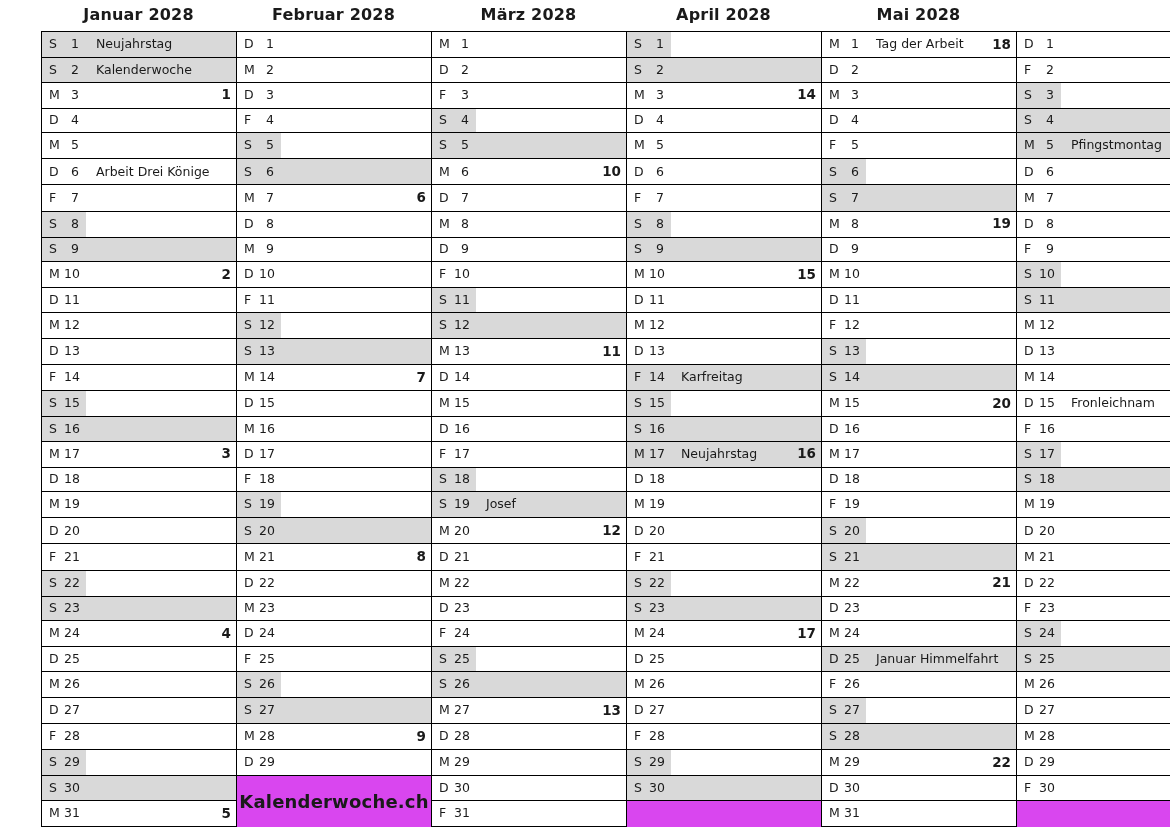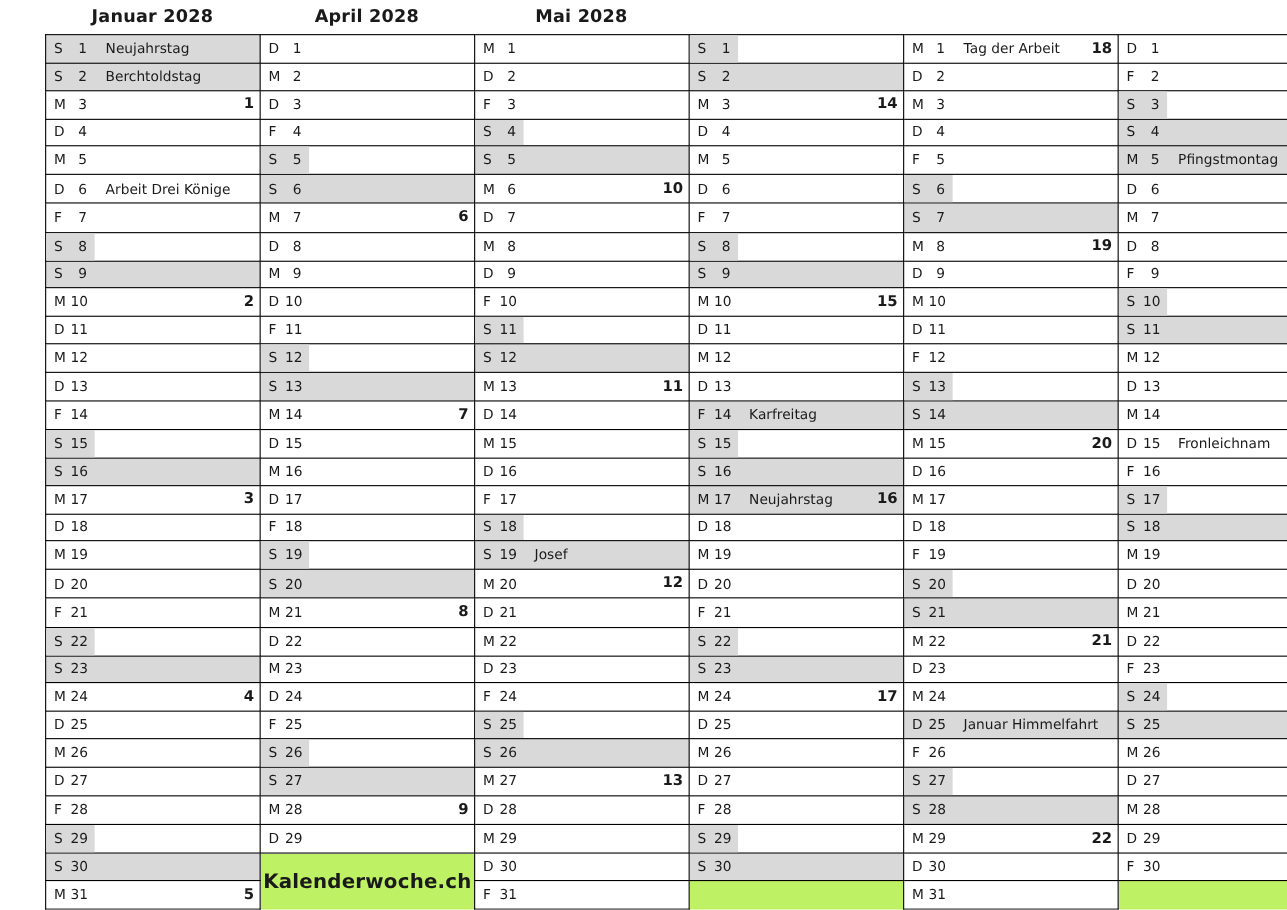--- a/index.html
+++ b/index.html
@@ -14,21 +14,21 @@
     width:195px;text-align:center;font-weight:bold;font-size:16px;
     line-height:30px;letter-spacing:0.2px;
   }
   table.grid{
     border-collapse:collapse;table-layout:fixed;
     width:1170px;height:796px;
   }
   table.grid td{
     padding:0;border:1px solid var(--border);overflow:hidden;vertical-align:middle;
   }
-  table.grid td.open{border:none;background:#bef264;}
+  table.grid td.open{border:none;background:#d946ef;}
   table.grid td.full{background:var(--shade);}
   .cell{
     display:flex;align-items:center;height:100%;
     font-size:12.5px;white-space:nowrap;line-height:1;
   }
   .dpair{
     display:flex;align-items:center;height:100%;
     flex:0 0 44px;width:44px;box-sizing:border-box;padding-left:7px;
   }
   td.sat .dpair{background:var(--shade);}
@@ -40,20 +40,22 @@
     display:flex;align-items:center;justify-content:center;height:100%;
     font-weight:bold;font-size:18px;letter-spacing:0.2px;
   }
 </style>
 </head>
 <body style="--shade: #d9d9d9; --border: #000000;">
 
 <div class="cal">
   <div class="month-headers">
       <div class="month-header">Januar 2028</div>
+      <div class="month-header">Februar 2028</div>
+      <div class="month-header">März 2028</div>
       <div class="month-header">April 2028</div>
       <div class="month-header">Mai 2028</div>
     </div>
   <table class="grid">
     <colgroup>
       <col style="width:195px">
         <col style="width:195px">
         <col style="width:195px">
       <col style="width:195px">
         <col style="width:195px">
@@ -113,21 +115,21 @@
             </div>
           </td>
         </tr>
         <tr>
           <td class="full">
             <div class="cell">
               <span class="dpair">
                 <span class="dl">S</span>
                 <span class="dn">2</span>
               </span>
-              <span class="hol">Berchtoldstag</span>
+              <span class="hol">Kalenderwoche</span>
             </div>
           </td>
           <td>
             <div class="cell">
               <span class="dpair">
                 <span class="dl">M</span>
                 <span class="dn">2</span>
               </span>
             </div>
           </td>

